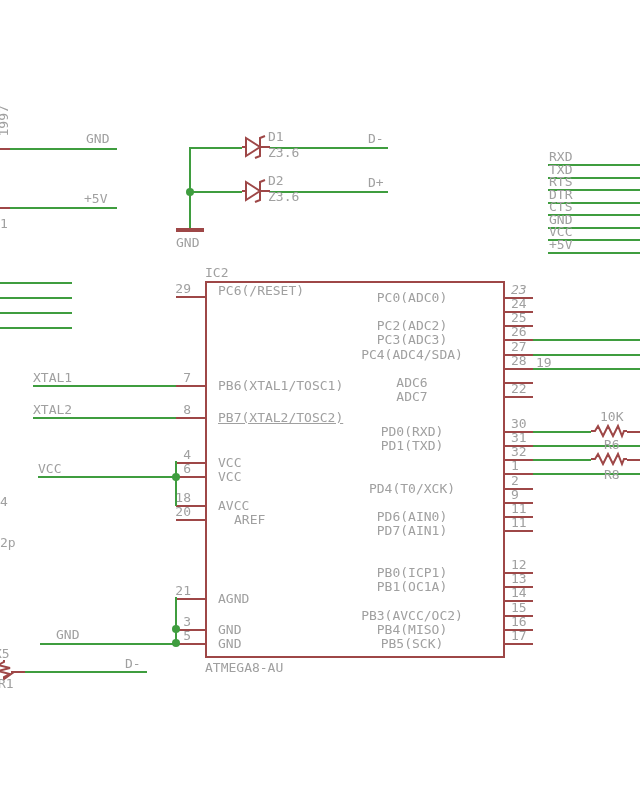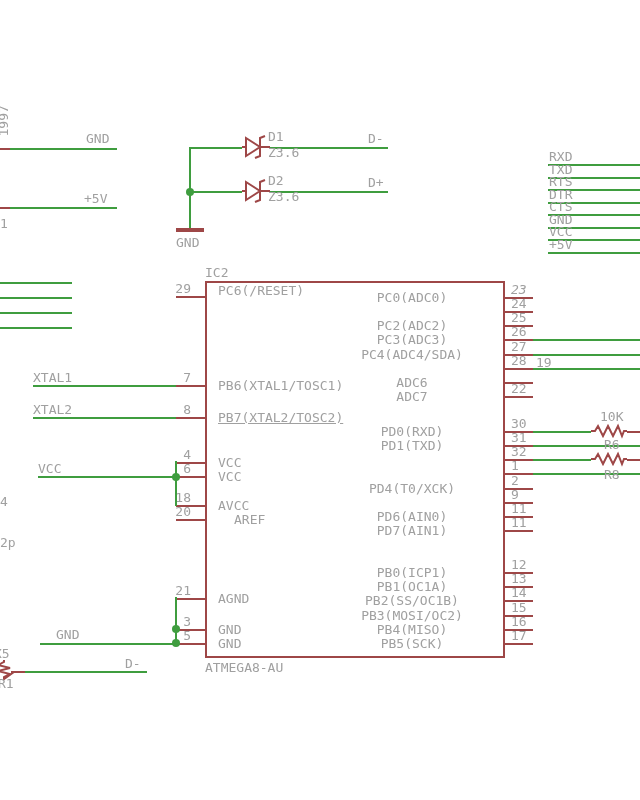--- a/index.html
+++ b/index.html
@@ -219,25 +219,24 @@
   <div class="s" style="left:505px;top:572px;width:28px;"></div>
   <div class="t" style="left:511px;top:558px;">12</div>
   <div class="t rp" style="left:332px;top:566px;">PB0(ICP1)</div>
 
   <div class="s" style="left:505px;top:586px;width:28px;"></div>
   <div class="t" style="left:511px;top:572px;">13</div>
   <div class="t rp" style="left:332px;top:580px;">PB1(OC1A)</div>
 
   <div class="s" style="left:505px;top:600px;width:28px;"></div>
   <div class="t" style="left:511px;top:586px;">14</div>
-  <div class="t rp" style="left:332px;top:594px;">PB2(SS/OC1B)</div>
 
   <div class="s" style="left:505px;top:615px;width:28px;"></div>
   <div class="t" style="left:511px;top:601px;">15</div>
-  <div class="t rp" style="left:332px;top:609px;">PB3(MOSI/OC2)</div>
+  <div class="t rp" style="left:332px;top:609px;">PB3(AVCC/OC2)</div>
 
   <div class="s" style="left:505px;top:629px;width:28px;"></div>
   <div class="t" style="left:511px;top:615px;">16</div>
   <div class="t rp" style="left:332px;top:623px;">PB4(MISO)</div>
 
   <div class="s" style="left:505px;top:643px;width:28px;"></div>
   <div class="t" style="left:511px;top:629px;">17</div>
   <div class="t rp" style="left:332px;top:637px;">PB5(SCK)</div>
 
   <div class="t" style="left:600px;top:410px;">10K</div>

